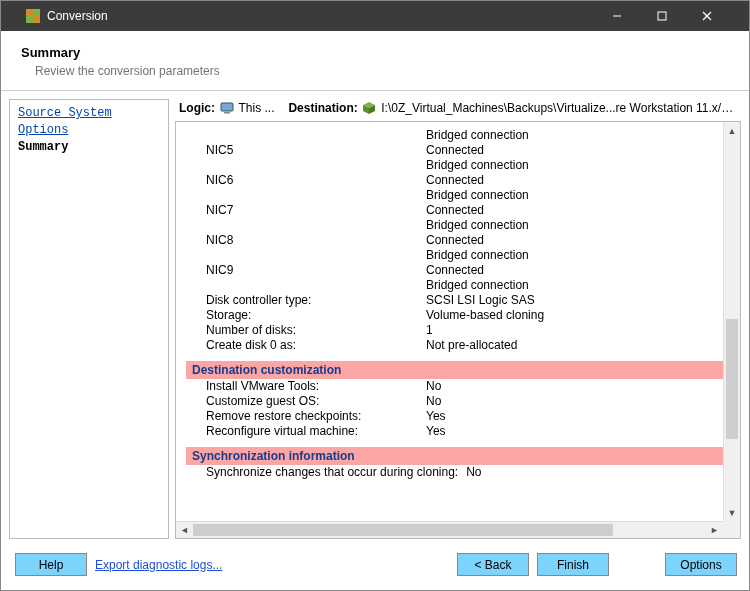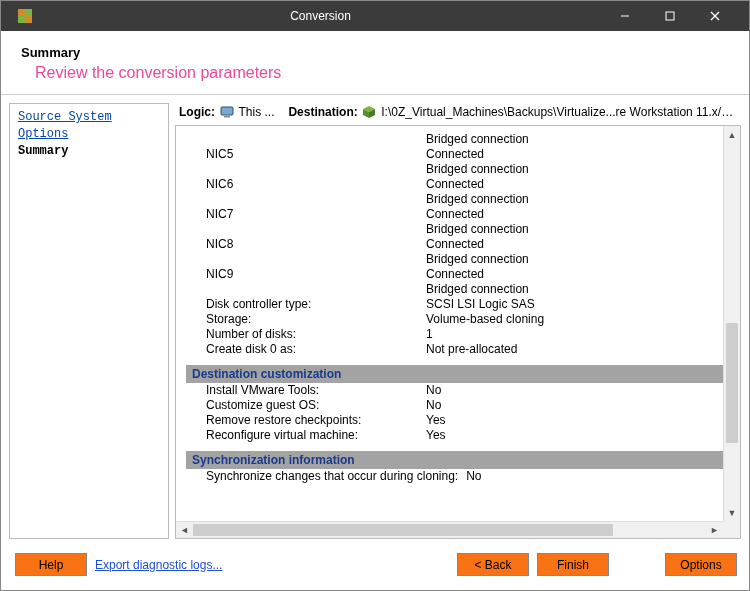--- a/index.html
+++ b/index.html
@@ -1,25 +1,25 @@
 <!DOCTYPE html>
 <html><head>
 <meta charset="utf-8">
 <style>
   * { box-sizing: border-box; }
   html, body { margin: 0; padding: 0; font-family: "Segoe UI", Tahoma, sans-serif; font-size: 12px; color: #000; }
   .window { width: 750px; height: 591px; background: #fff; display: flex; flex-direction: column; border: 1px solid #888; }
-  .titlebar { height: 30px; background: #3b3b3b; display: flex; align-items: center; color: #fff; padding: 0 12px; text-align: center; }
+  .titlebar { height: 30px; background: #3b3b3b; display: flex; align-items: center; color: #fff; padding: 0 20px; }
   .title-icon { width: 16px; height: 16px; margin: 0 6px 0 4px; display: flex; align-items: center; justify-content: center; }
   .title-text { flex: 1; font-size: 12px; }
   .win-controls { display: flex; align-items: center; height: 100%; }
   .win-btn { width: 45px; height: 100%; display: flex; align-items: center; justify-content: center; color: #fff; }
   .header-area { padding: 14px 20px 12px 20px; border-bottom: 1px solid #ccc; }
   .header-title { font-size: 13px; font-weight: 700; }
-  .header-subtitle { font-size: 16px; color: #ec4899; margin-top: 4px; padding-left: 14px; }
+  .header-subtitle { font-size: 12px; color: #737373; margin-top: 4px; padding-left: 14px; }
   .body { flex: 1; display: flex; padding: 8px 8px 4px 8px; min-height: 0; }
   .sidebar { width: 160px; border: 1px solid #bbb; padding: 6px 8px; font-family: Liberation Mono, monospace; }
   .side-link { color: #0645ad; text-decoration: underline; cursor: pointer; margin-bottom: 3px; }
   .side-current { font-weight: 700; margin-top: 2px; }
   .main { flex: 1; margin-left: 6px; display: flex; flex-direction: column; min-width: 0; }
   .infobar { padding: 2px 4px 6px 4px; display: flex; align-items: center; gap: 4px; white-space: nowrap; overflow: hidden; }
   .infobar b { font-weight: 700; }
   .mini-icon { width: 16px; height: 14px; display: inline-flex; align-items: center; justify-content: center; }
   .content-wrap { flex: 1; border: 1px solid #bbb; position: relative; overflow: hidden; }
   .content-scroll { position: absolute; inset: 0; overflow: hidden; }
@@ -29,23 +29,23 @@
   .vscroll .thumb { position: absolute; left: 2px; right: 2px; top: 180px; height: 120px; background: #cdcdcd; border-radius: 1px; }
   .hscroll { position: absolute; left: 0; right: 17px; bottom: 0; height: 17px; background: #f0f0f0; border-top: 1px solid #ddd; display: flex; }
   .hscroll .arrow { width: 17px; display: flex; align-items: center; justify-content: center; color: #555; font-size: 9px; }
   .hscroll .track { flex: 1; position: relative; }
   .hscroll .thumb { position: absolute; top: 2px; bottom: 2px; left: 0; width: 420px; background: #cdcdcd; border-radius: 1px; }
   .corner { position: absolute; right: 0; bottom: 0; width: 17px; height: 17px; background: #f0f0f0; }
   .table { padding: 6px 6px 6px 10px; margin-bottom: 17px; }
   .row { display: flex; line-height: 15px; }
   .label-cell { width: 240px; padding-left: 20px; }
   .value-cell { flex: 1; }
-  .section-head { background: #a3a3a3; color: #1a3a8a; font-weight: 700; margin-top: 8px; padding: 2px 6px; }
+  .section-head { background: #fca5a5; color: #1a3a8a; font-weight: 700; margin-top: 8px; padding: 2px 6px; }
   .footer { display: flex; align-items: center; padding: 10px 12px 14px 14px; gap: 8px; }
-  .btn { min-width: 72px; height: 23px; border: 1px solid #888; background: #f97316; display: inline-flex; align-items: center; justify-content: center; font-size: 12px; padding: 0 10px; cursor: pointer; }
+  .btn { min-width: 72px; height: 23px; border: 1px solid #888; background: #7dd3fc; display: inline-flex; align-items: center; justify-content: center; font-size: 12px; padding: 0 10px; cursor: pointer; }
   .link { color: #1d4ed8; text-decoration: underline; cursor: pointer; }
   .spacer { flex: 1; }
 </style>
 </head>
 <body>
 
 <div class="window">
 
   <div class="titlebar">
     <span class="title-icon">

